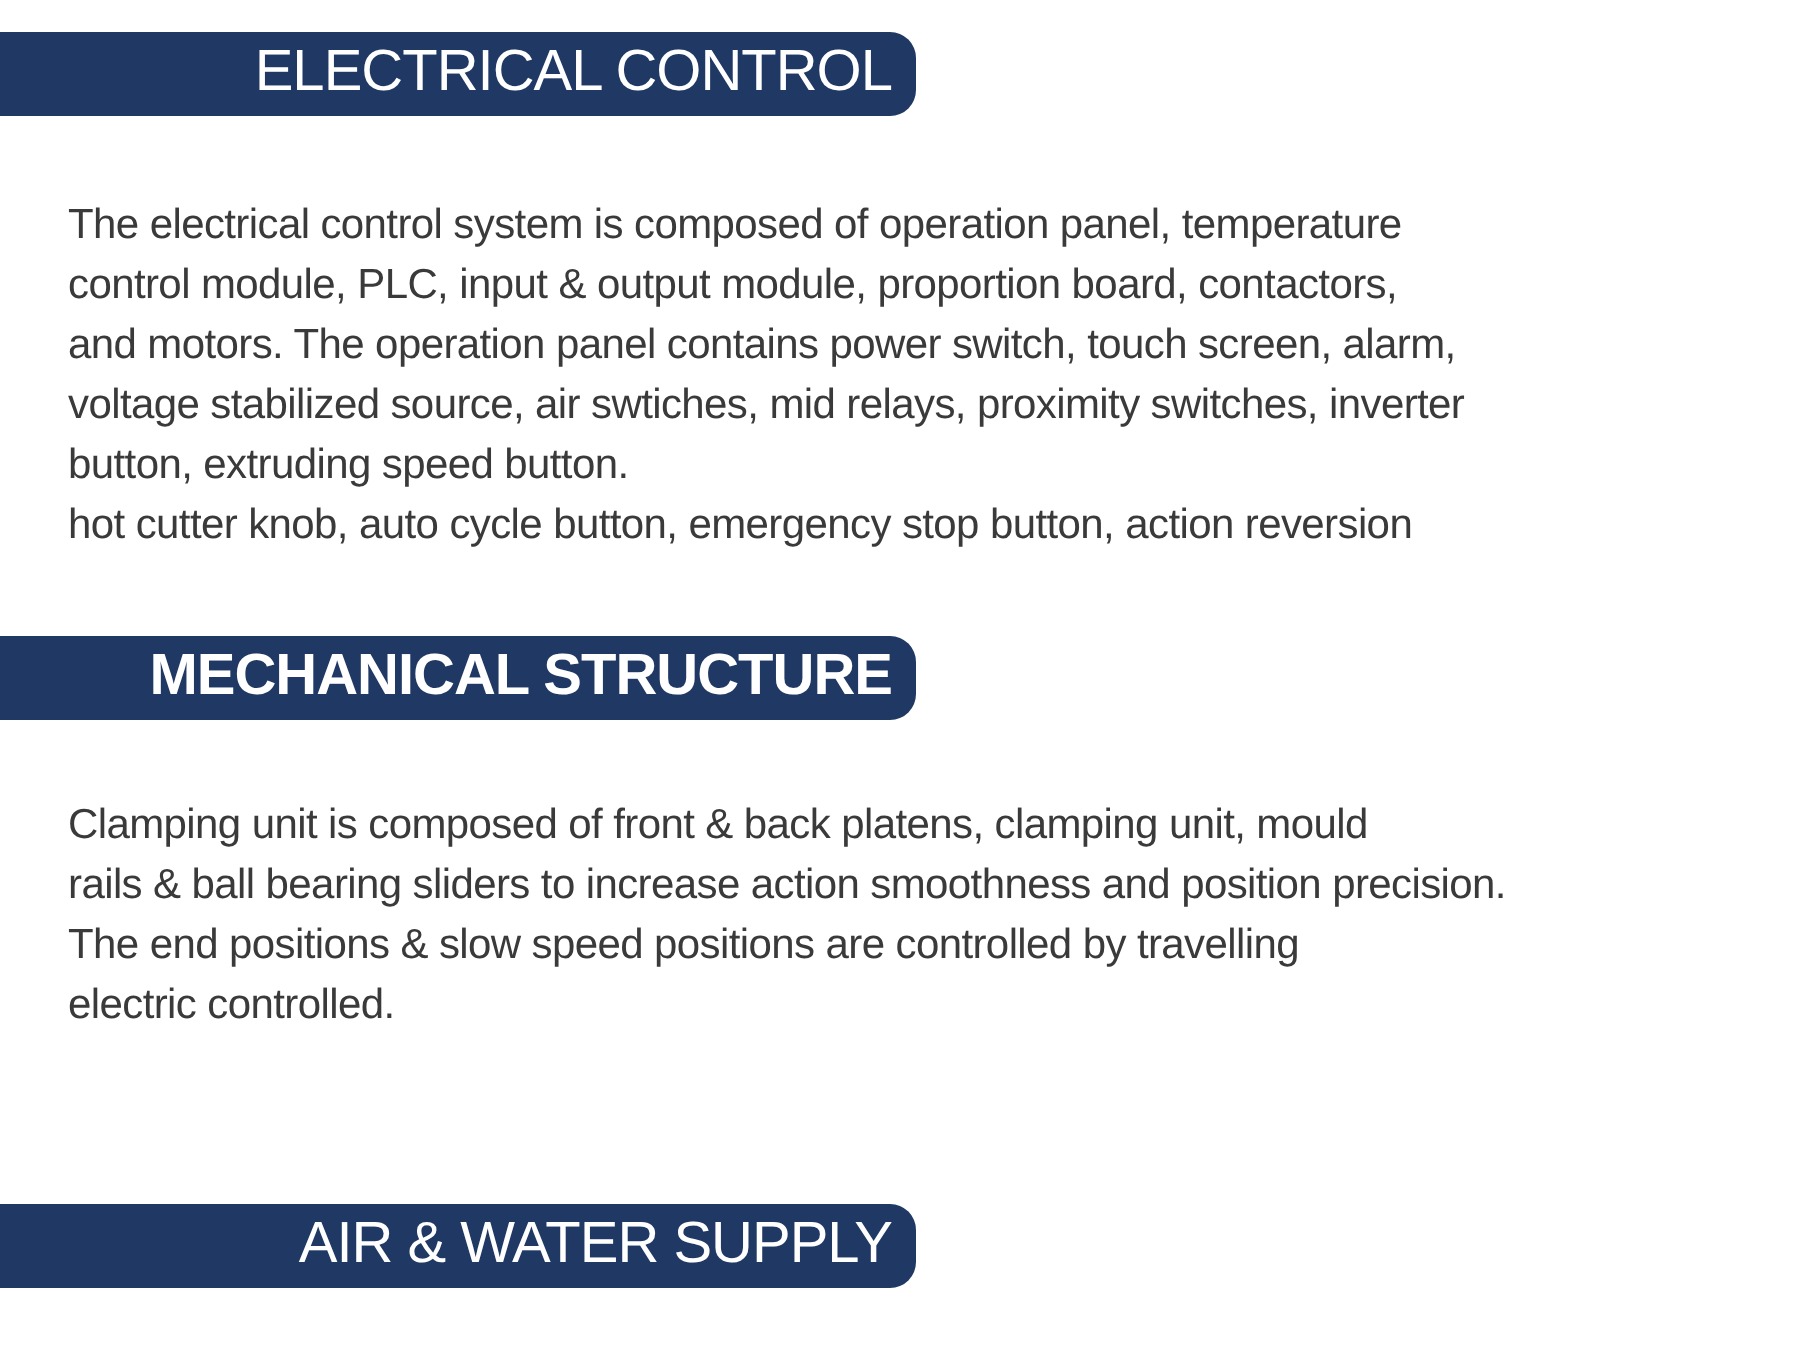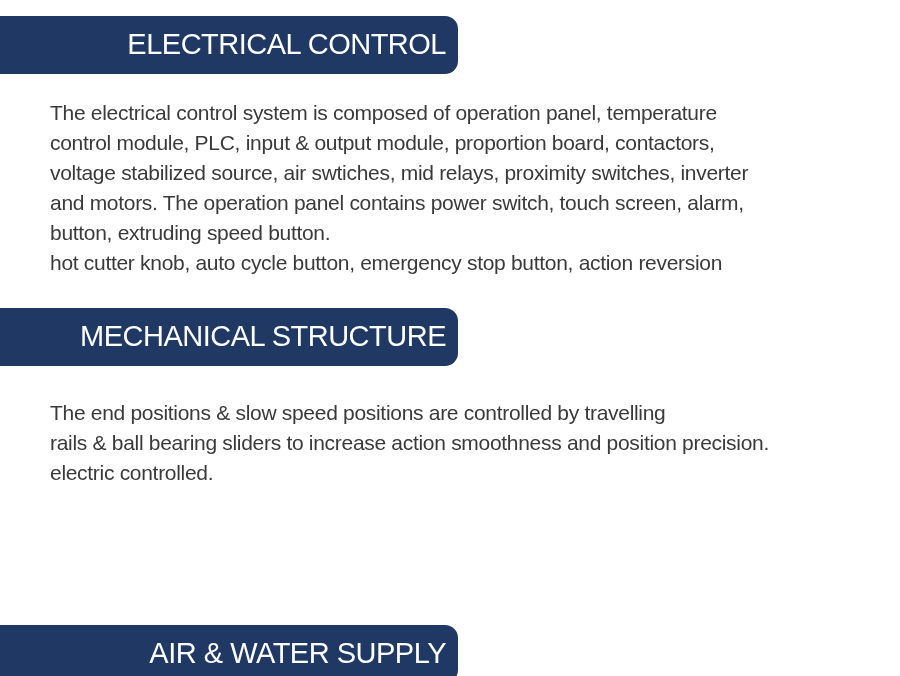--- a/index.html
+++ b/index.html
@@ -12,79 +12,79 @@
     width: 900px;
     height: 676px;
     background: #ffffff;
     overflow: hidden;
     font-family: "Liberation Sans", sans-serif;
   }
   .banner {
     position: absolute;
     left: 0;
     width: 458px;
-    height: 58px;
+    height: 42px;
     background: #1f3864;
     border-radius: 0 13px 13px 0;
     display: flex;
     align-items: center;
     justify-content: flex-end;
     padding-right: 12px;
     box-sizing: border-box;
   }
   .banner .banner-title {
     color: #ffffff;
     font-size: 29px;
     letter-spacing: -0.5px;
     white-space: nowrap;
     line-height: 1;
     padding-bottom: 2px;
   }
   .banner-1 { top: 16px; }
-  .banner-2 { top: 308px; }
-  .banner-3 { top: 625px; }
+  .banner-2 { top: 318px; font-weight: bold; }
+  .banner-3 { top: 602px; }
   .para {
     position: absolute;
     left: 34px;
     width: 860px;
     color: #3a3a3a;
     font-size: 21px;
     letter-spacing: -0.3px;
     line-height: 30px;
   }
   .para-1 { top: 98px; }
   .para-2 { top: 398px; }
   .para .text-line {
     white-space: nowrap;
-    margin-left: 16px;
   }
 </style>
 </head>
 <body>
 
 <div class="slide">
 
   <div class="banner banner-1">
     <span class="banner-title">ELECTRICAL CONTROL</span>
   </div>
   <div class="para para-1">
     <div class="text-line">The electrical control system is composed of operation panel, temperature</div>
     <div class="text-line">control module, PLC, input &amp; output module, proportion board, contactors,</div>
+    <div class="text-line">and motors. The operation panel contains power switch, touch screen, alarm,</div>
     <div class="text-line">voltage stabilized source, air swtiches, mid relays, proximity switches, inverter</div>
-    <div class="text-line">and motors. The operation panel contains power switch, touch screen, alarm,</div>
     <div class="text-line">button, extruding speed button.</div>
     <div class="text-line">hot cutter knob, auto cycle button, emergency stop button, action reversion</div>
   </div>
 
   <div class="banner banner-2">
     <span class="banner-title">MECHANICAL STRUCTURE</span>
   </div>
   <div class="para para-2">
+    <div class="text-line">Clamping unit is composed of front &amp; back platens, clamping unit, mould</div>
+    <div class="text-line">rails &amp; ball bearing sliders to increase action smoothness and position precision.</div>
     <div class="text-line">The end positions &amp; slow speed positions are controlled by travelling</div>
-    <div class="text-line">rails &amp; ball bearing sliders to increase action smoothness and position precision.</div>
     <div class="text-line">electric controlled.</div>
   </div>
 
   <div class="banner banner-3">
     <span class="banner-title">AIR &amp; WATER SUPPLY</span>
   </div>
 
 </div>
 
 </body></html>

